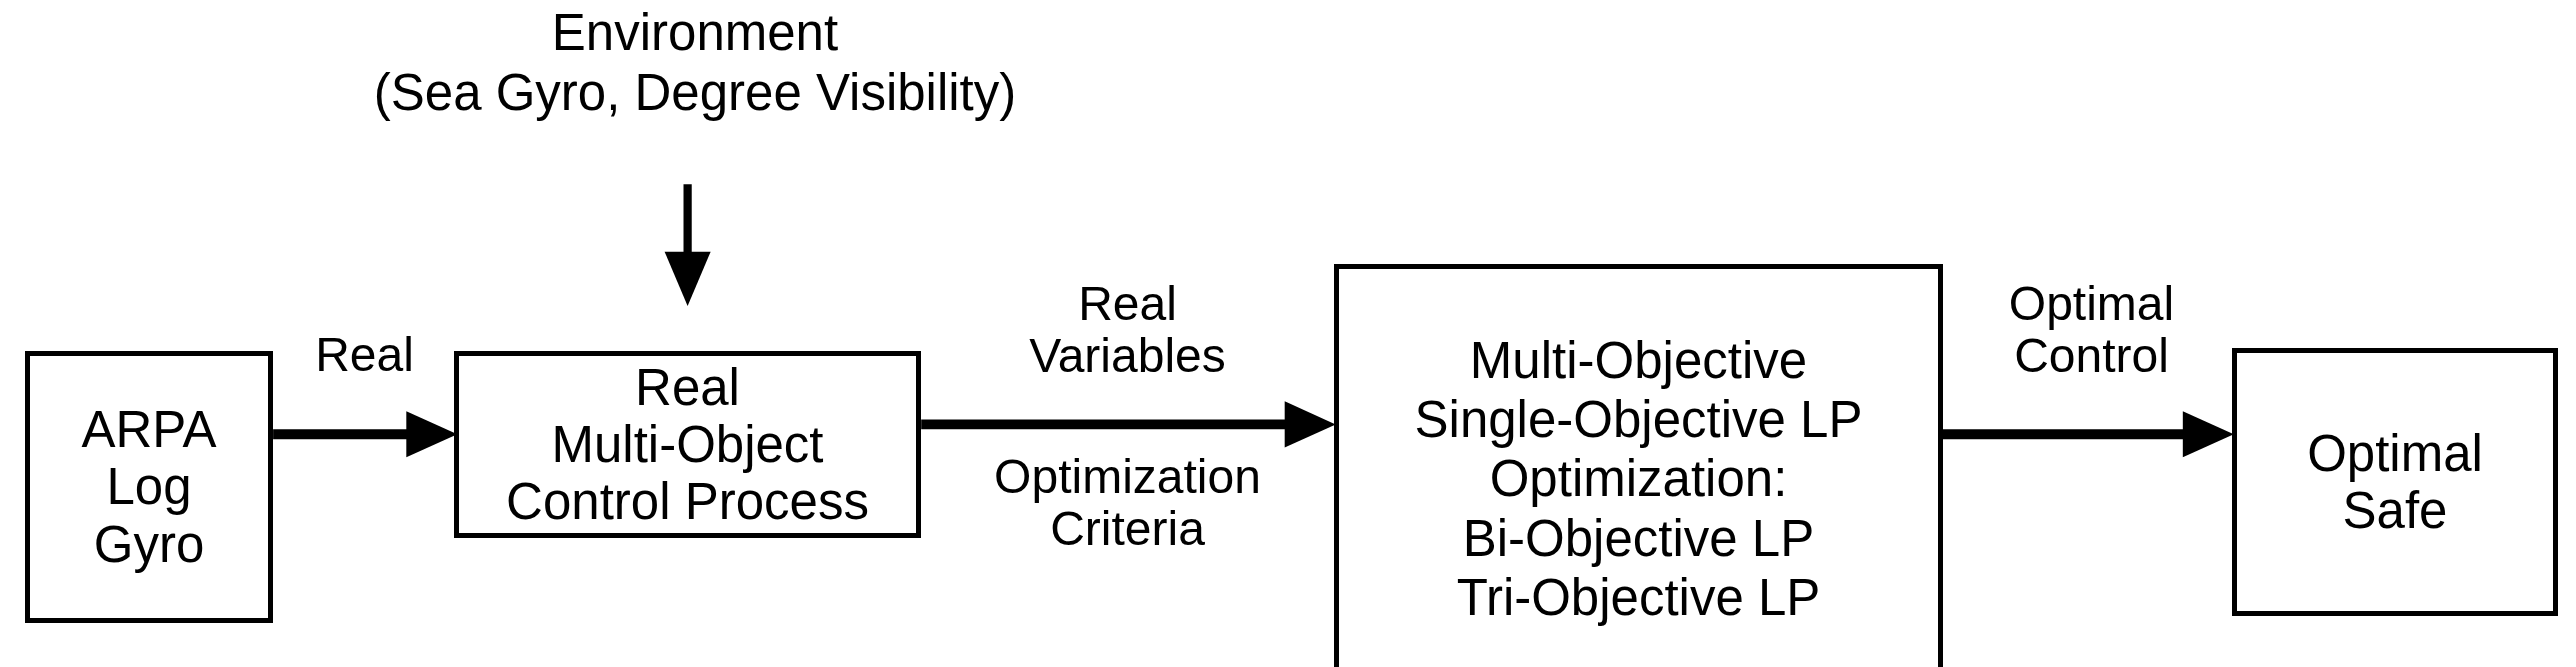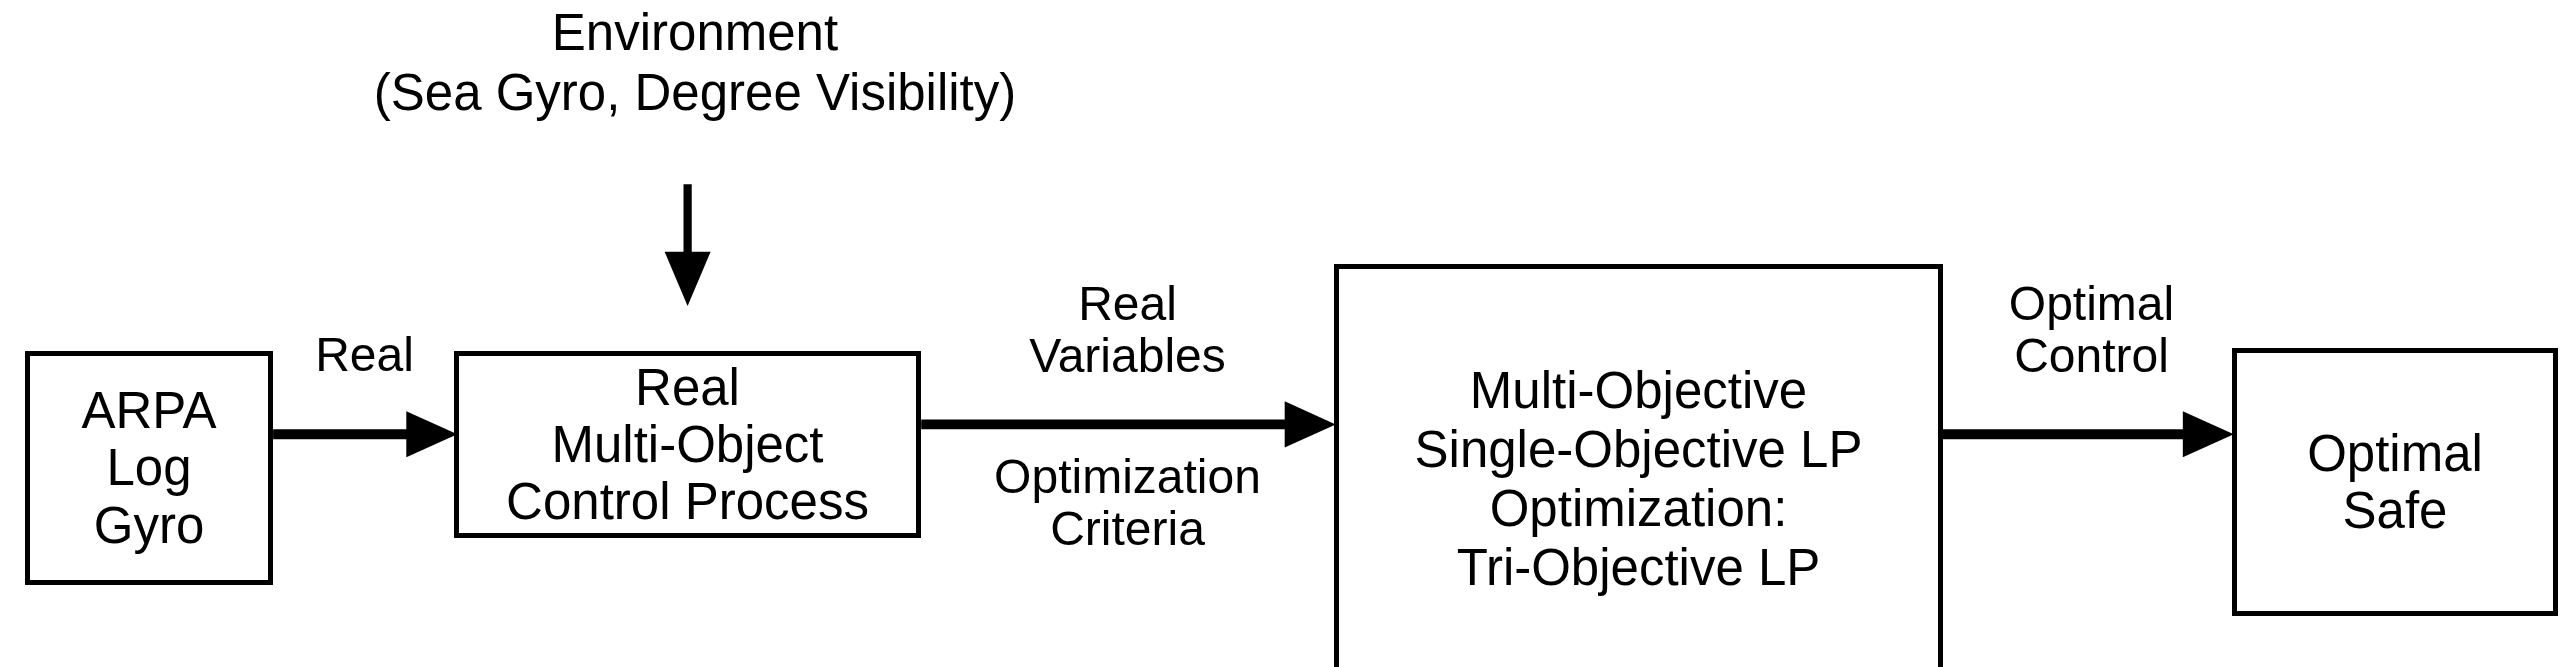--- a/index.html
+++ b/index.html
@@ -36,21 +36,21 @@
   .edge-label {
     position: absolute;
     text-align: center;
     line-height: 1.08;
     white-space: nowrap;
     color: #000000;
   }
   .edge-label .line { display: block; }
 
   
-  #node-sensors   { left: 25px;   top: 303px; width: 248px; height: 234px; font-size: 51px; }
+  #node-sensors   { left: 25px;   top: 303px; width: 248px; height: 272px; font-size: 51px; }
   #node-process   { left: 454px;  top: 303px; width: 467px; height: 187px; font-size: 51px; }
   #node-optimizer { left: 1334px; top: 216px; width: 609px; height: 430px; font-size: 51px; }
   #node-output    { left: 2232px; top: 300px; width: 326px; height: 268px; font-size: 51px; }
 
   #node-optimizer .line { line-height: 1.16; }
 
   
   #env-caption {
     position: absolute;
     left: 222px;
@@ -119,20 +119,21 @@
   <div class="node" id="node-process">
     <span class="line">Real</span>
     <span class="line">Multi-Object</span>
     <span class="line">Control Process</span>
   </div>
 
   <div class="node" id="node-optimizer">
     <span class="line">Multi-Objective</span>
     <span class="line">Single-Objective LP</span>
     <span class="line">Optimization:</span>
+    <span class="line">Bi-Objective LP</span>
     <span class="line">Tri-Objective LP</span>
   </div>
 
   <div class="node" id="node-output">
     <span class="line">Optimal</span>
     <span class="line">Safe</span>
   </div>
 
   <div class="edge-label" id="label-data">
     <span class="line">Real</span>

